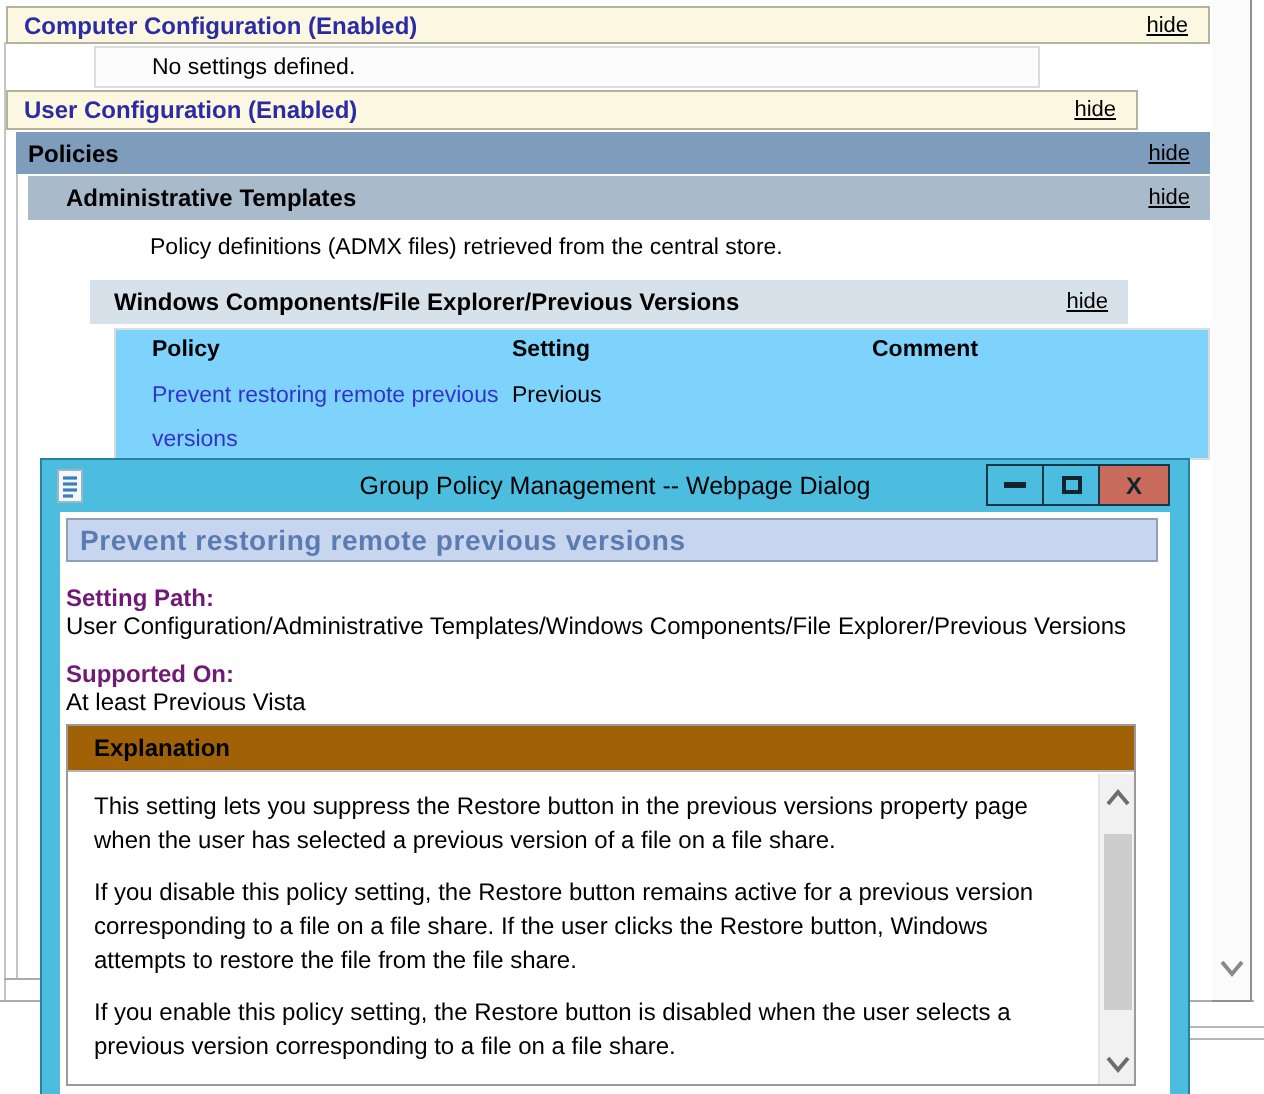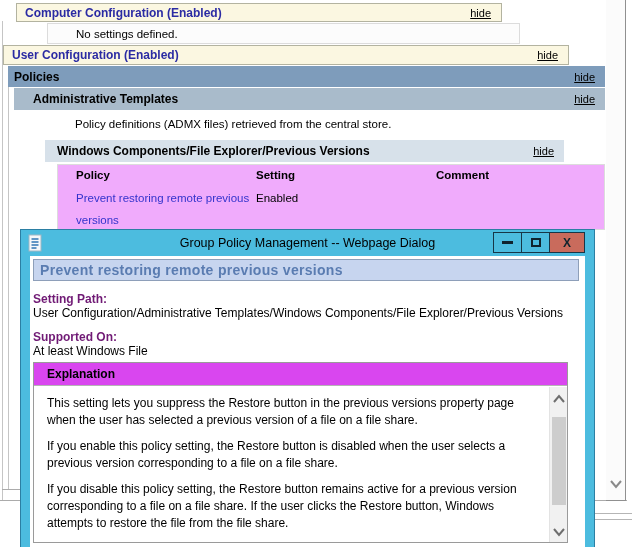--- a/index.html
+++ b/index.html
@@ -6,33 +6,33 @@
   html,body { width:632px; height:547px; }
   body { font-family:"Liberation Sans", sans-serif; background:#fff; }
   #page { position:relative; width:632px; height:547px; background:#fff; overflow:hidden; }
 
   
   .hdr { position:absolute; display:flex; align-items:center; justify-content:space-between;
          font-weight:bold; font-size:12px; padding:0 10px 0 8px; }
   .cream { background:#FBF7E1; border:1px solid #B3B3A0; color:#2B2BA3; }
   .hide-link { font-size:11px; font-weight:normal; color:#000; text-decoration:underline; cursor:pointer; }
 
-  #row-cc { left:3px; top:3px; width:486px; height:19px;margin-left:13px; }
+  #row-cc { left:3px; top:3px; width:602px; height:19px; }
   #row-uc { left:3px; top:45px; width:566px; height:20px; }
   #row-policies { left:8px; top:66px; width:597px; height:21px; background:#7E9CBB; color:#000; padding-left:6px; }
   #row-admin { left:14px; top:88px; width:591px; height:22px; background:#A9BBCB; color:#000; padding-left:19px; }
   #row-wincomp { left:45px; top:140px; width:519px; height:22px; background:#D7E1EA; color:#000; padding-left:12px;gap:48px; }
 
   #nosettings-box { position:absolute; left:47px; top:23px; width:473px; height:21px;
                     background:#FCFCFC; border:1px solid #DCDCDC; display:flex; align-items:center;
                     padding-left:28px; font-size:11.5px; color:#000; }
   #polydef { position:absolute; left:75px; top:112px; height:24px; line-height:24px; font-size:11.5px; color:#000; }
 
   #table-box { position:absolute; left:57px; top:164px; width:548px; height:66px;
-               background:#f0abfc; border:1px solid #DCDCDC; }
+               background:#7dd3fc; border:1px solid #DCDCDC; }
   .th { position:absolute; top:4px; font-weight:bold; font-size:11.5px; color:#000; }
   #th-policy { left:18px; } #th-setting { left:198px; } #th-comment { left:378px; }
   #cell-policy { position:absolute; left:18px; top:22px; width:185px; font-size:11.5px;
                  line-height:22px; color:#3333CC; cursor:pointer; }
   #cell-setting { position:absolute; left:198px; top:22px; font-size:11.5px; line-height:22px; color:#000; }
 
   .v-line { position:absolute; width:1px; background:#C5C5C5; }
   #vl-outer { left:2px; top:21px; height:480px; }
   #vl-inner { left:8px; top:87px; height:402px; }
   .h-line { position:absolute; height:1px; background:#ABABAB; }
@@ -65,21 +65,21 @@
                     font-weight:bold; font-size:14px; line-height:20px; padding-left:6px;
                     letter-spacing:0.3px; }
   .lbl { position:absolute; left:3px; font-weight:bold; font-size:12px; color:#701a75; }
   .val { position:absolute; left:3px; font-size:12px; color:#000; white-space:nowrap; }
   #setting-path-label { top:36px; } #setting-path-value { top:50px; }
   #supported-label { top:74px; } #supported-value { top:88px; }
 
   #exp-box { position:absolute; left:3px; top:106px; width:535px; height:181px;
              border:1px solid #9A9A9A; background:#fff; }
   #exp-header { height:23px; line-height:23px; padding-left:13px; font-weight:bold; font-size:12px;
-                color:#000; border-bottom:1px solid #B5B5B5; background:#d946ef; }
+                color:#000; border-bottom:1px solid #B5B5B5; background:#a16207; }
   #exp-body { position:absolute; left:0; top:24px; right:19px; bottom:0;
               padding:8px 14px 0 13px; font-size:12px; line-height:17px; color:#000; overflow:hidden; }
   #exp-body p { margin:0 0 9px 0; }
   #exp-scrollbar { position:absolute; top:24px; right:0; bottom:0; width:18px;
                    background:#F1F1F1; border-left:1px solid #E3E3E3; }
   .chev { position:absolute; left:2px; width:14px; height:12px; }
   #exp-chev-up { top:6px; }
   #exp-thumb { position:absolute; left:2px; top:30px; width:14px; height:88px; background:#CDCDCD; }
   #exp-chev-down { bottom:4px; }
 </style>
@@ -117,21 +117,21 @@
   <div class="hdr" id="row-wincomp">
     <span>Windows Components/File Explorer/Previous Versions</span>
     <span class="hide-link">hide</span>
   </div>
 
   <div id="table-box">
     <span class="th" id="th-policy">Policy</span>
     <span class="th" id="th-setting">Setting</span>
     <span class="th" id="th-comment">Comment</span>
     <span id="cell-policy">Prevent restoring remote previous versions</span>
-    <span id="cell-setting">Enabled</span>
+    <span id="cell-setting">Previous</span>
   </div>
 
   <div class="v-line" id="vl-outer"></div>
   <div class="v-line" id="vl-inner"></div>
   <div class="h-line" id="line-mid-left"></div>
   <div class="h-line" id="line-bottom"></div>
   <div class="h-line" id="frame1"></div>
   <div class="h-line" id="frame2"></div>
 
   <div id="page-scrollbar">
@@ -163,28 +163,28 @@
       </div>
     </div>
 
     <div id="client">
       <div id="policy-heading">Prevent restoring remote previous versions</div>
 
       <div class="lbl" id="setting-path-label">Setting Path:</div>
       <div class="val" id="setting-path-value">User Configuration/Administrative Templates/Windows Components/File Explorer/Previous Versions</div>
 
       <div class="lbl" id="supported-label">Supported On:</div>
-      <div class="val" id="supported-value">At least Windows File</div>
+      <div class="val" id="supported-value">At least Previous Vista</div>
 
       <div id="exp-box">
         <div id="exp-header">Explanation</div>
         <div id="exp-body">
           <p>This setting lets you suppress the Restore button in the previous versions property page when the user has selected a previous version of a file on a file share.</p>
+          <p>If you disable this policy setting, the Restore button remains active for a previous version corresponding to a file on a file share. If the user clicks the Restore button, Windows attempts to restore the file from the file share.</p>
           <p>If you enable this policy setting, the Restore button is disabled when the user selects a previous version corresponding to a file on a file share.</p>
-          <p>If you disable this policy setting, the Restore button remains active for a previous version corresponding to a file on a file share. If the user clicks the Restore button, Windows attempts to restore the file from the file share.</p>
           <p>If you do not configure this policy setting, it is disabled by default. The Restore button is active when the previous version is of a file on a file share.</p>
         </div>
         <div id="exp-scrollbar">
           <svg class="chev" id="exp-chev-up" viewBox="0 0 14 12">
             <polyline points="2,9 7,3 12,9" fill="none" stroke="#6e6e6e" stroke-width="2"></polyline>
           </svg>
           <div id="exp-thumb"></div>
           <svg class="chev" id="exp-chev-down" viewBox="0 0 14 12">
             <polyline points="2,3 7,9 12,3" fill="none" stroke="#6e6e6e" stroke-width="2"></polyline>
           </svg>

